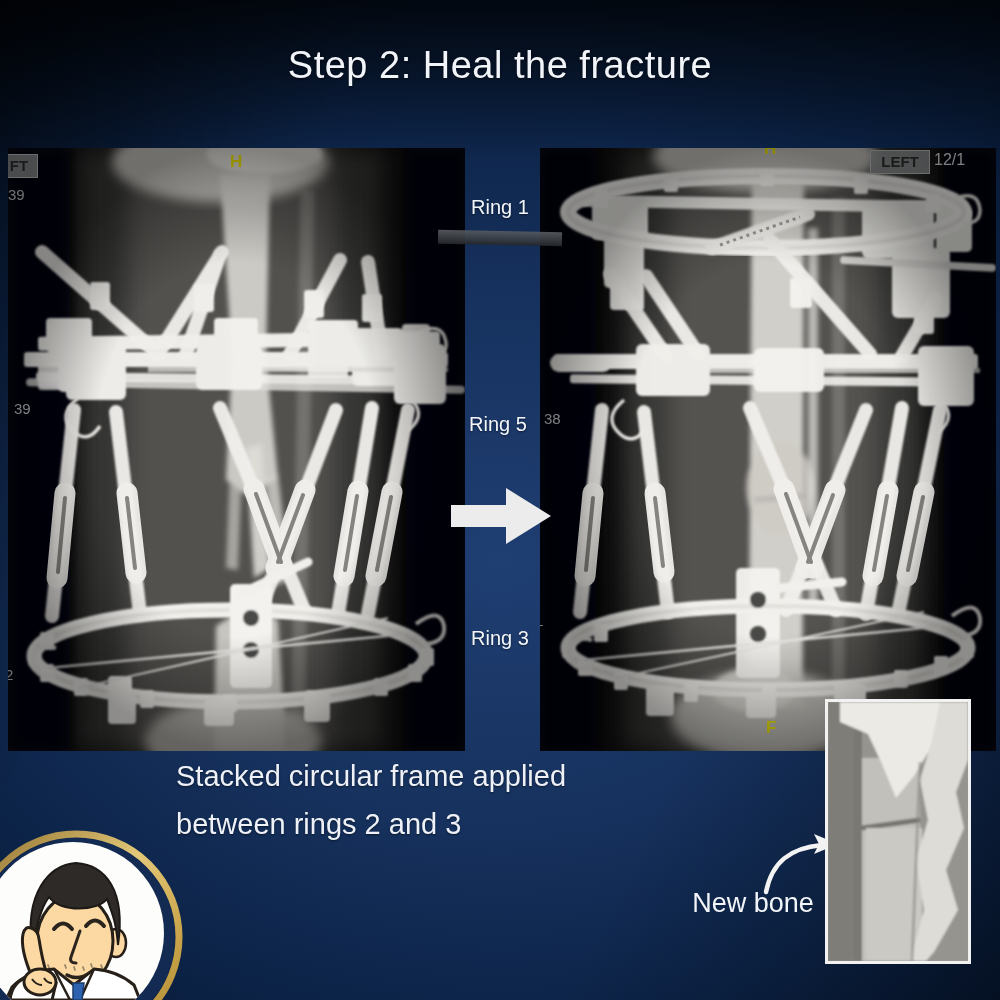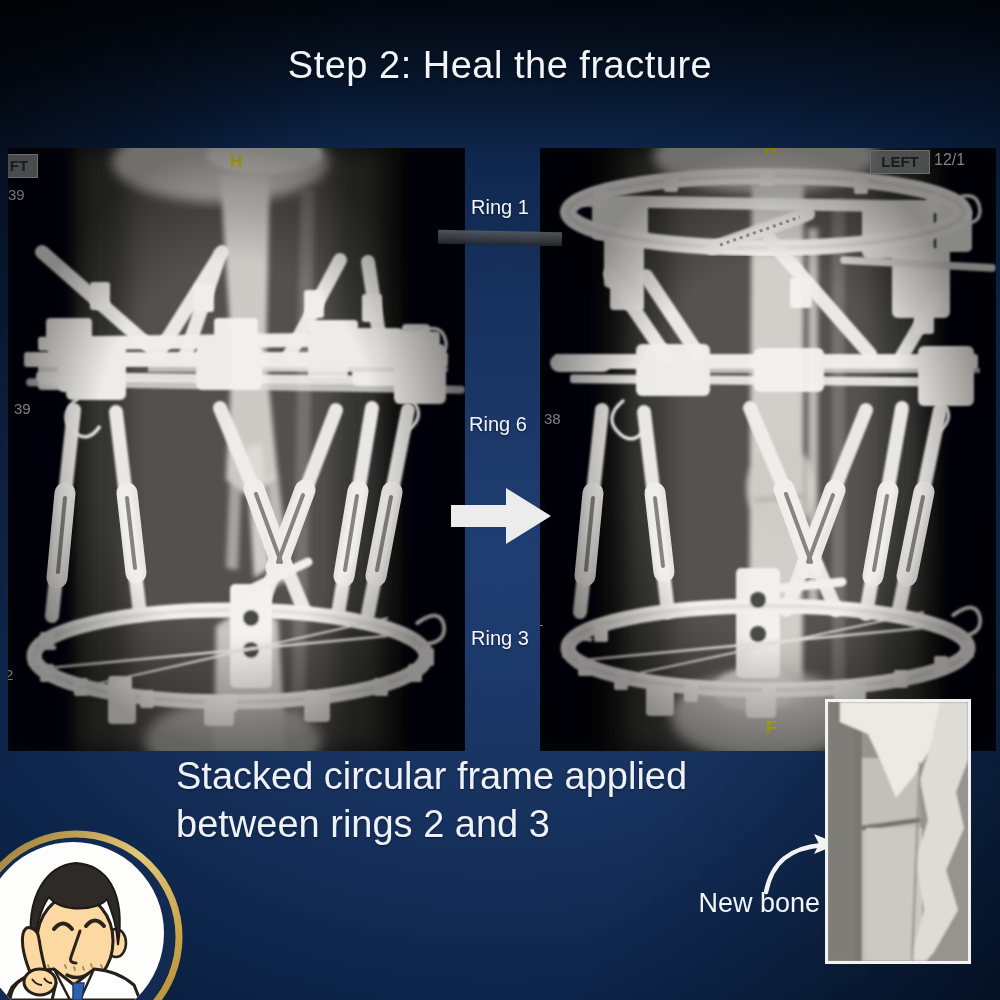--- a/index.html
+++ b/index.html
@@ -25,23 +25,23 @@
   .ovl{position:absolute;font-family:"Liberation Sans",sans-serif;}
   .tagbox{background:rgba(150,152,154,.85);border:1px solid #b8baba;color:#2c2e2e;
     font-weight:bold;font-size:15px;line-height:22px;text-align:center;}
   .graynum{color:#c2c4c6;font-size:15px;}
   .yellow{color:#ece300;font-weight:bold;font-size:17px;}
   .ring-label{position:absolute;width:86px;text-align:center;font-size:20px;color:#f2f5f9;
     text-shadow:0 1px 2px rgba(0,0,0,.5);}
   .gap-rod{position:absolute;left:438px;top:231px;width:124px;height:14px;
     background:linear-gradient(180deg,#565b61,#34383d 70%,#24272b);transform:rotate(1.2deg);opacity:.92;}
   .step-arrow{position:absolute;left:451px;top:488px;}
-  .caption{position:absolute;left:176px;top:752px;font-size:38px;line-height:48px;color:#eef2f8;
+  .caption{position:absolute;left:176px;top:752px;font-size:29px;line-height:48px;color:#eef2f8;
     text-shadow:0 1px 2px rgba(0,0,0,.5);}
-  .newbone-label{position:absolute;left:686px;top:888px;width:134px;text-align:right;
+  .newbone-label{position:absolute;left:686px;top:888px;width:134px;text-align:center;
     font-size:27px;color:#f2f5f9;}
   .newbone-arrow{position:absolute;left:750px;top:832px;}
   .inset{position:absolute;left:825px;top:699px;width:146px;height:265px;
     border:3px solid #f2f2f2;box-sizing:border-box;background:#96948e;overflow:hidden;}
   .inset svg{display:block;width:100%;height:100%;}
   .avatar{position:absolute;left:-30px;top:829px;}
 </style>
 </head>
 <body>
 
@@ -293,21 +293,21 @@
     <div class="ovl yellow" style="left:224px;top:-9px;">H</div>
     <div class="ovl graynum" style="left:4px;top:262px;">38</div>
     <div class="ovl graynum" style="left:-5px;top:464px;color:#dcdcdc;">L</div>
     <div class="ovl yellow" style="left:226px;top:570px;">F</div>
     <div class="vignette"></div>
   </div>
 
   <div class="gap-rod"></div>
 
   <div class="ring-label" style="left:457px;top:196px;">Ring 1</div>
-  <div class="ring-label" style="left:455px;top:413px;">Ring 6</div>
+  <div class="ring-label" style="left:455px;top:413px;">Ring 5</div>
   <div class="ring-label" style="left:457px;top:627px;">Ring 3</div>
 
   <svg class="step-arrow" width="100" height="56">
     <polygon points="0,17 55,17 55,0 100,28 55,56 55,39 0,39" fill="#ececec"></polygon>
   </svg>
 
   <div class="caption">
     <div>Stacked circular frame applied</div>
     <div>between rings 2 and 3</div>
   </div>

